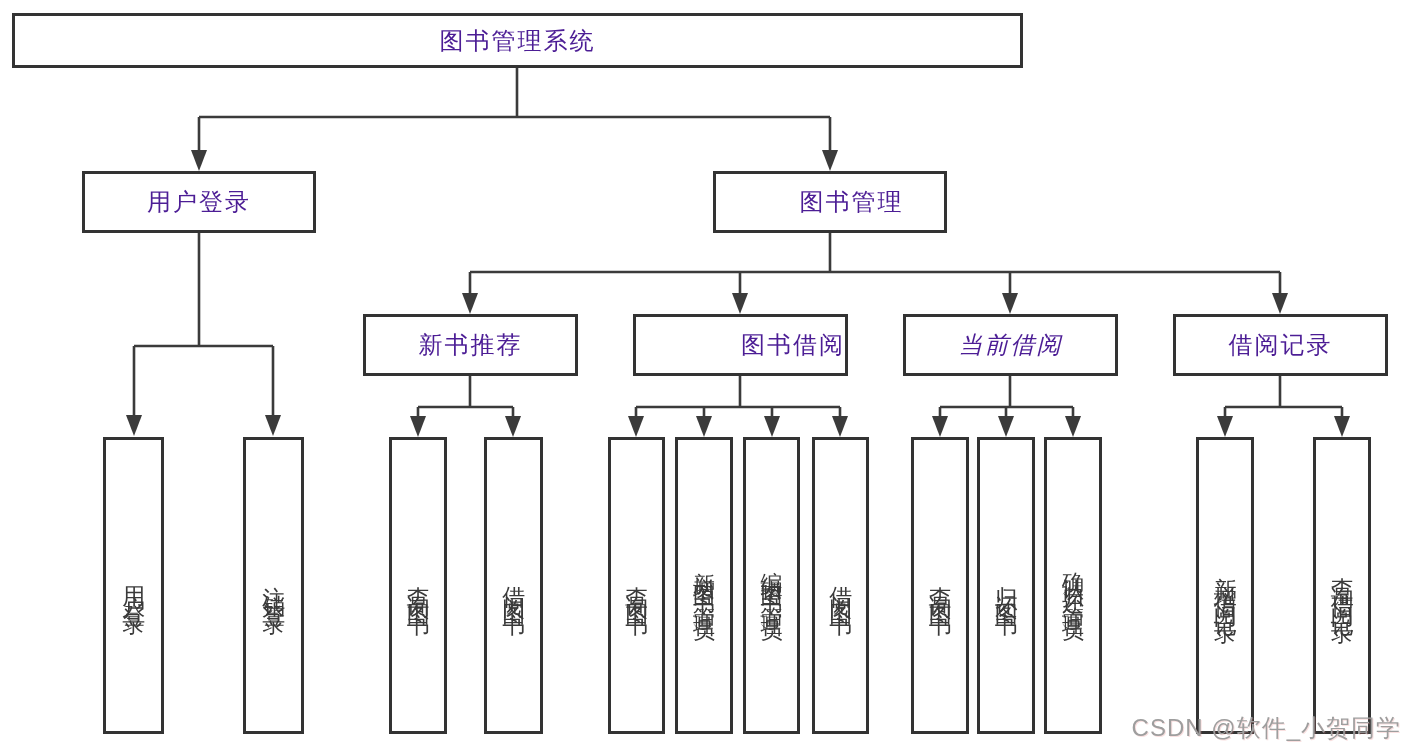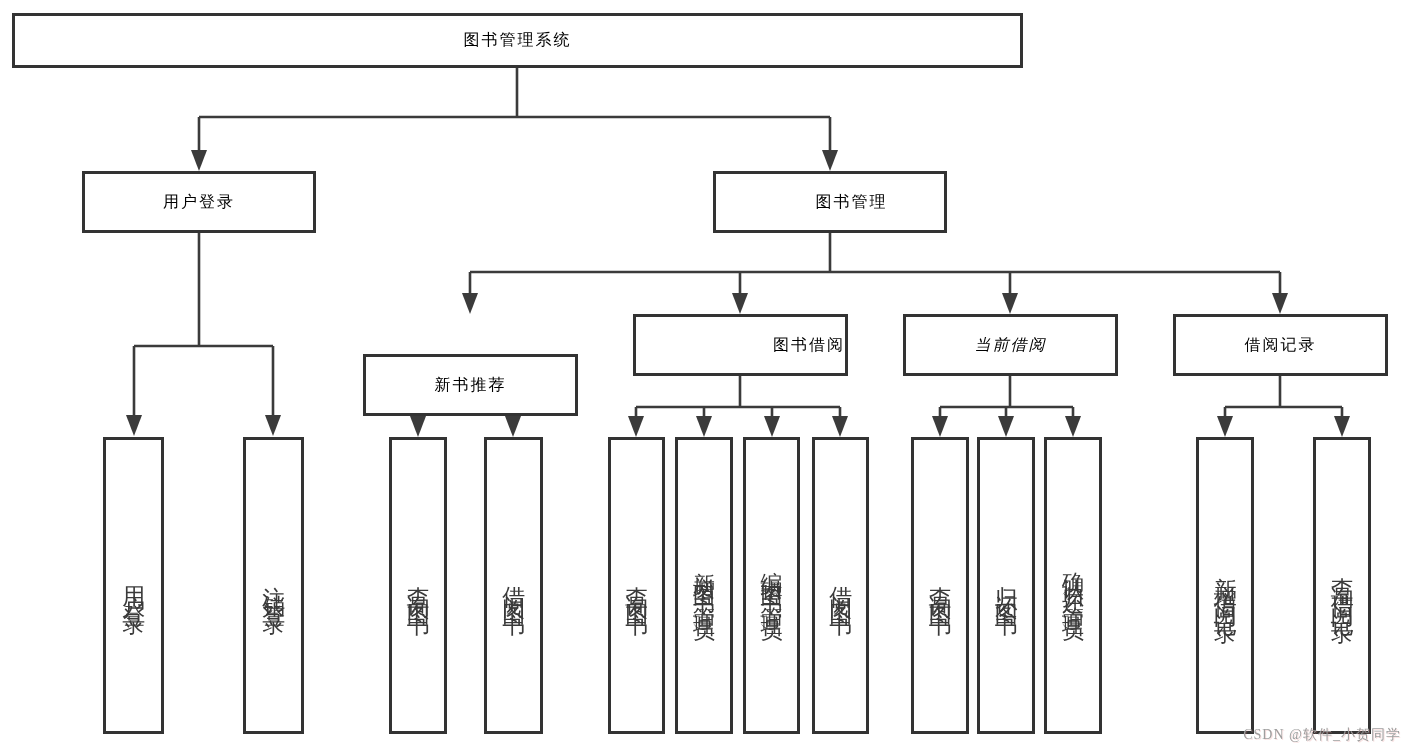--- a/index.html
+++ b/index.html
@@ -20,22 +20,22 @@
     position: absolute;
     box-sizing: border-box;
     background: #ffffff;
     border: 3px solid #333333;
     display: flex;
     align-items: center;
     justify-content: center;
     z-index: 2;
   }
   .node .lbl {
-    color: #000000;
-    font-size: 16px;
+    color: #4c1d95;
+    font-size: 24px;
     letter-spacing: 2px;
     white-space: nowrap;
   }
   .vnode {
     position: absolute;
     box-sizing: border-box;
     background: #ffffff;
     border: 3px solid #333333;
     display: flex;
     align-items: center;
@@ -53,27 +53,26 @@
     line-height: 1.1;
   }
   .vnode.long .lbl {
     font-size: 22px;
     letter-spacing: 7px;
   }
   .watermark {
     position: absolute;
     right: 4px;
     bottom: 3px;
-    font-size: 14px;
+    font-size: 24px;
     color: #9e9e9e;
     letter-spacing: 1px;
     z-index: 3;
     text-shadow: 1px 1px 0 rgba(231, 130, 130, 0.25);
     white-space: nowrap;
-    font-family: Liberation Serif, serif;
   }
 </style>
 </head>
 <body>
 
 <div class="canvas">
 
   <svg class="wires" width="1405" height="747" viewBox="0 0 1405 747">
     <path fill="none" stroke="#3b3b3b" stroke-width="2.6" d="
       M517 68 V117 M199 117 H830 M199 117 V153 M830 117 V153
@@ -110,21 +109,21 @@
     <span class="lbl">图书管理系统</span>
   </div>
 
   <div class="node" style="left:82px; top:171px; width:234px; height:62px;">
     <span class="lbl">用户登录</span>
   </div>
   <div class="node" style="left:713px; top:171px; width:234px; height:62px;padding-left:43px;">
     <span class="lbl">图书管理</span>
   </div>
 
-  <div class="node" style="left:363px; top:314px; width:215px; height:62px;margin-top:40px;">
+  <div class="node" style="left:363px; top:314px; width:215px; height:62px;">
     <span class="lbl">新书推荐</span>
   </div>
   <div class="node" style="left:633px; top:314px; width:215px; height:62px;justify-content:flex-end;">
     <span class="lbl">图书借阅</span>
   </div>
   <div class="node" style="left:903px; top:314px; width:215px; height:62px;font-style:italic;">
     <span class="lbl">当前借阅</span>
   </div>
   <div class="node" style="left:1173px; top:314px; width:215px; height:62px;">
     <span class="lbl">借阅记录</span>

